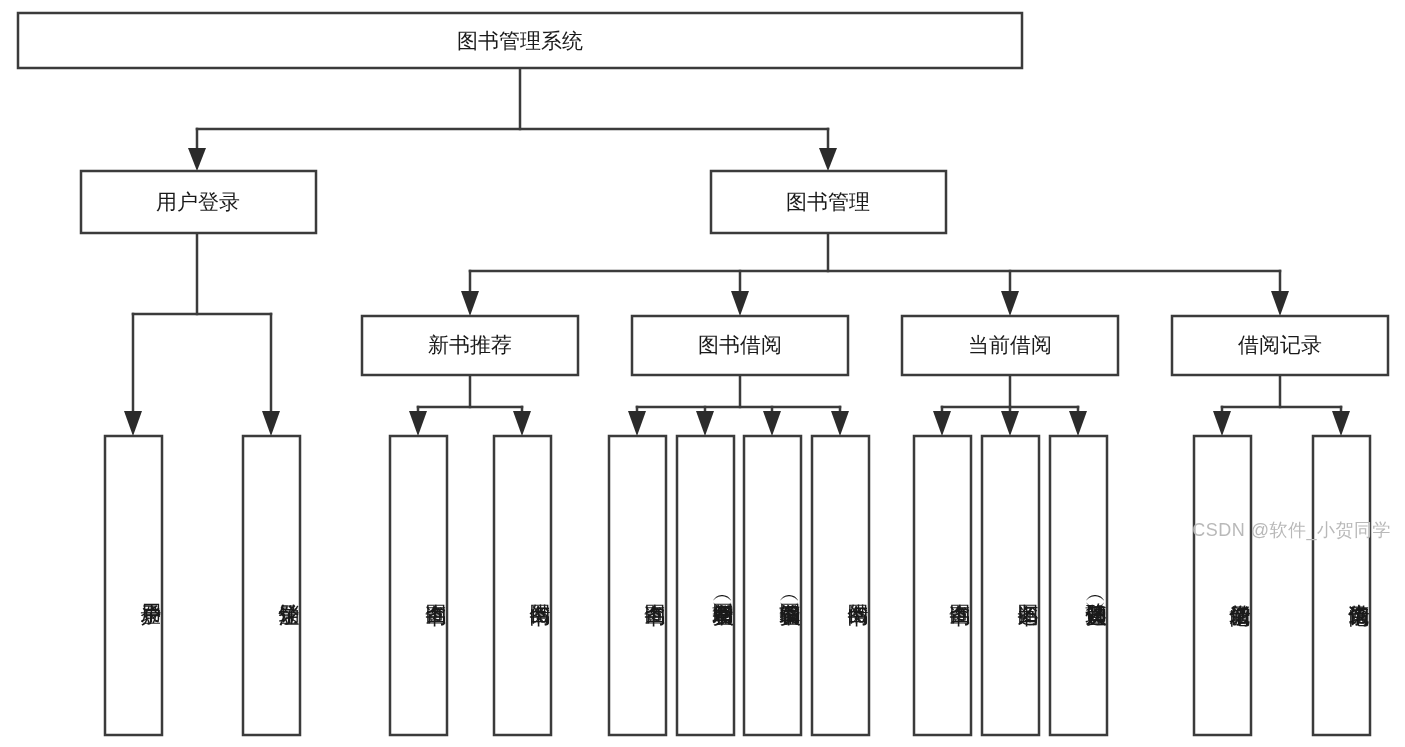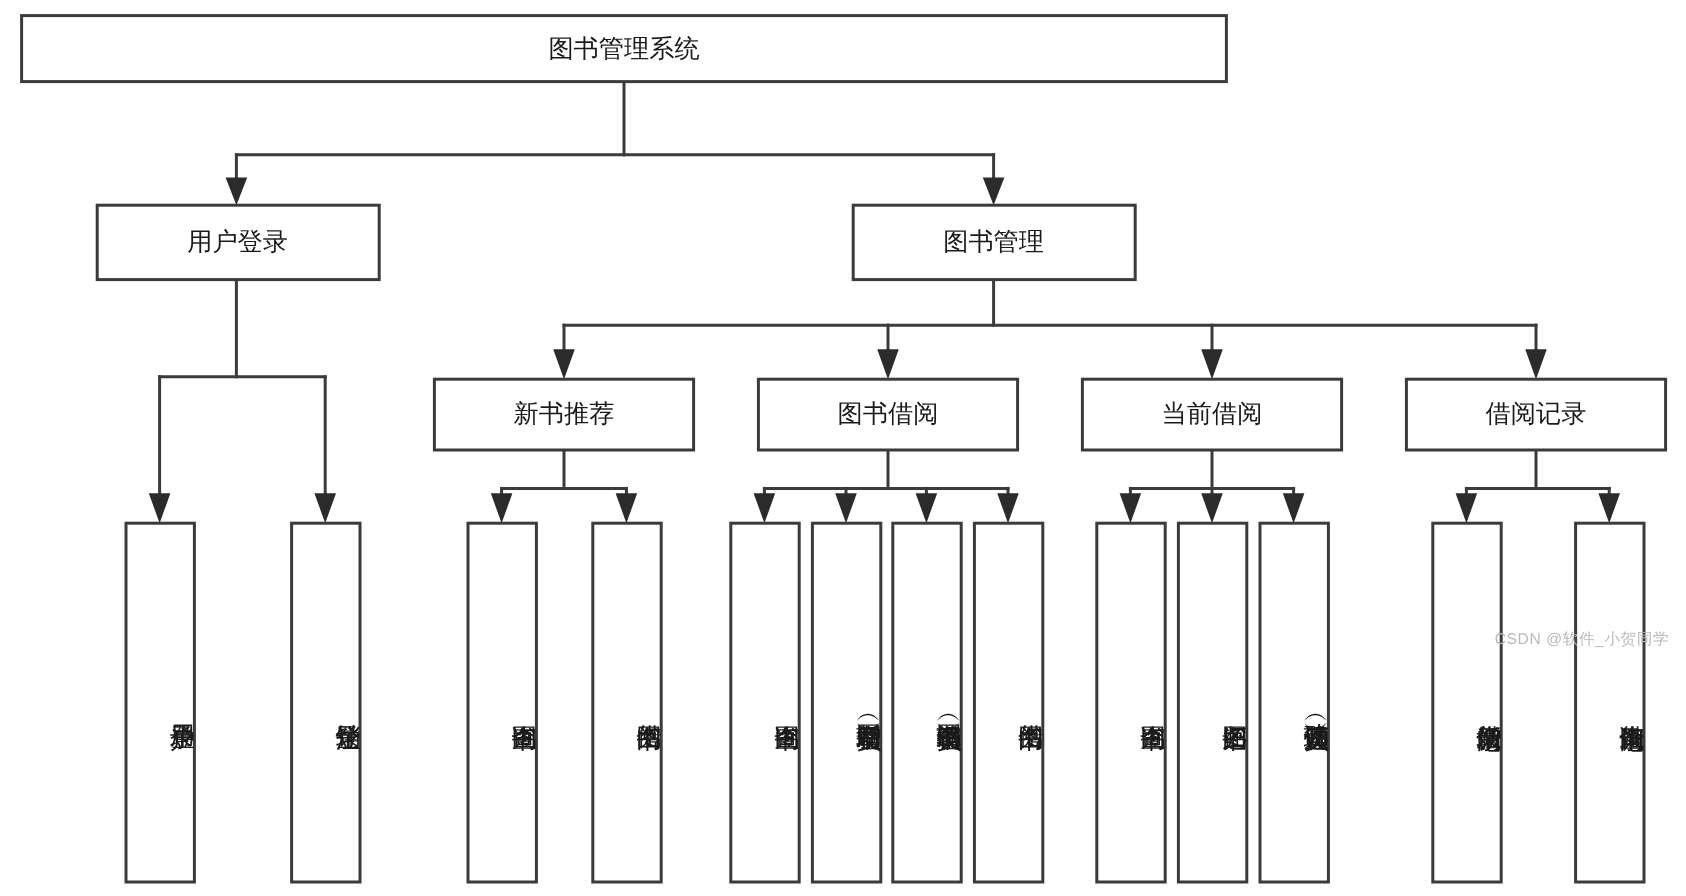--- a/index.html
+++ b/index.html
@@ -63,21 +63,21 @@
     align-items: flex-start;
     justify-content: center;
     text-align: center;
     pointer-events: none;
   }
   .watermark {
     position: absolute;
     right: 14px;
     bottom: 6px;
     font-family: "Liberation Sans", "DejaVu Sans", sans-serif;
-    font-size: 13px;
+    font-size: 18px;
     color: #b9b9b9;
     letter-spacing: 0.5px;
     white-space: nowrap;
   }
 </style>
 </head>
 <body>
 
 <div id="diagram-root">
 

